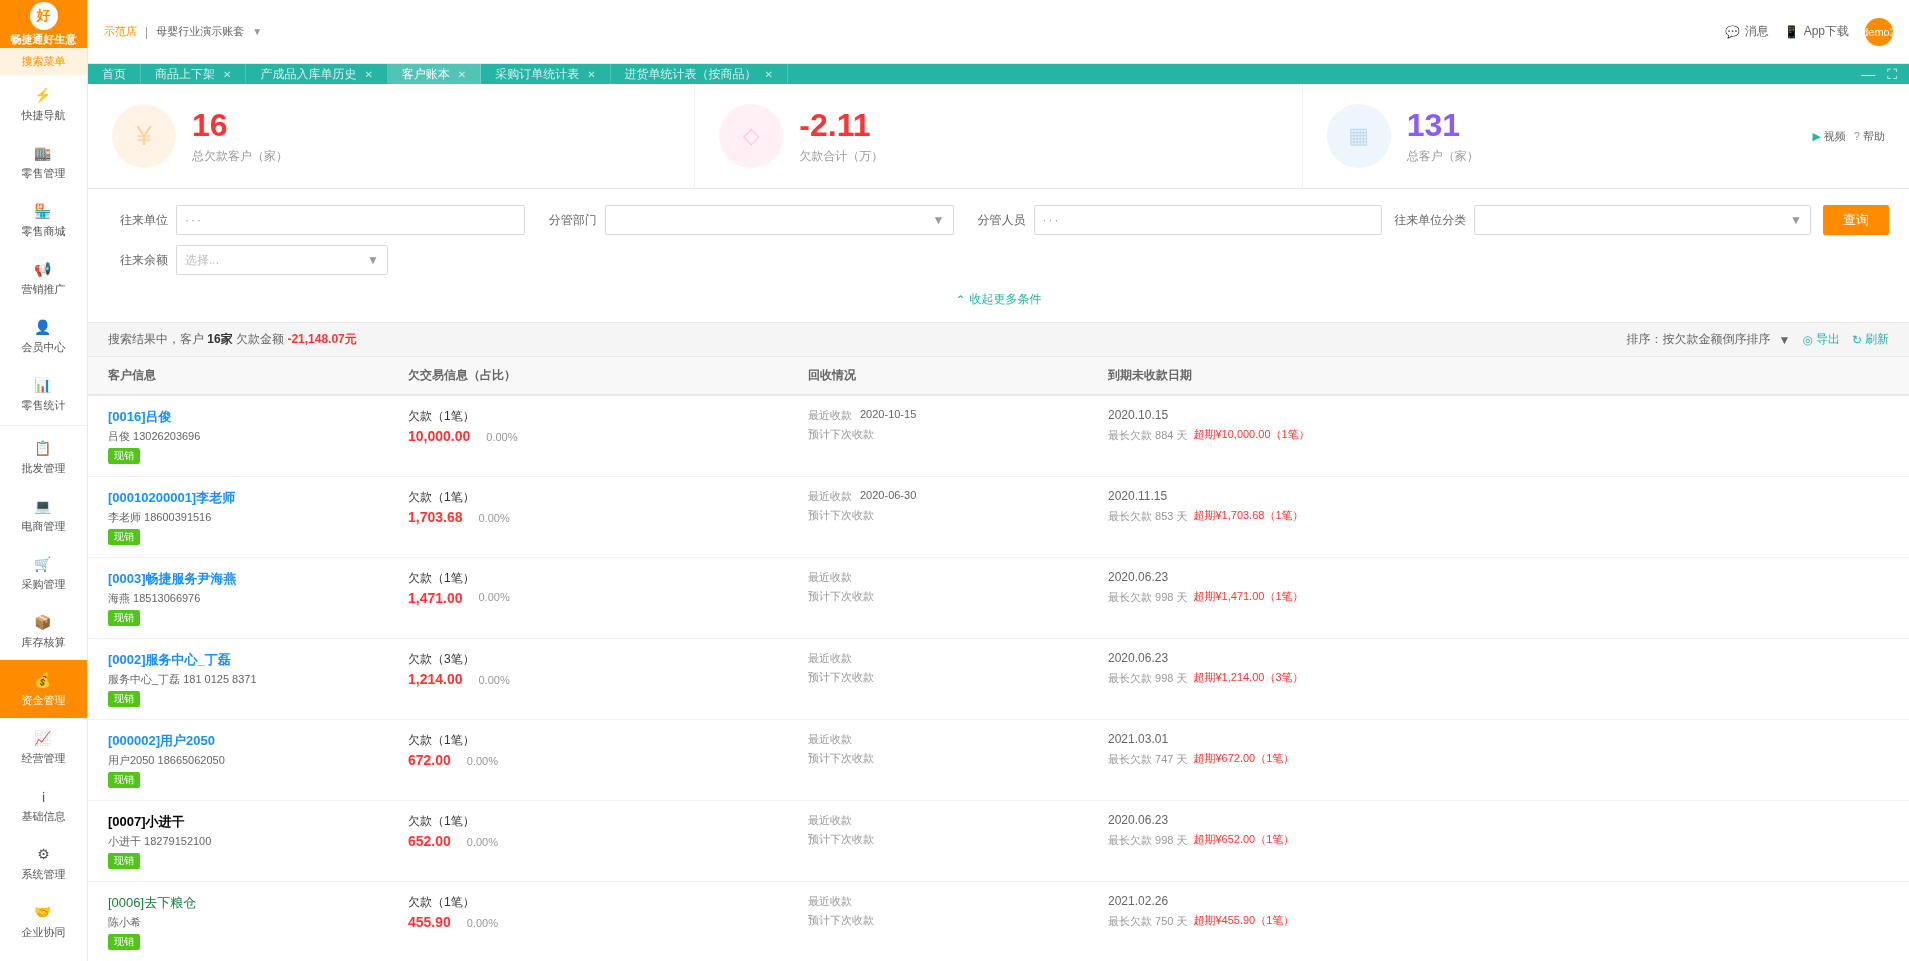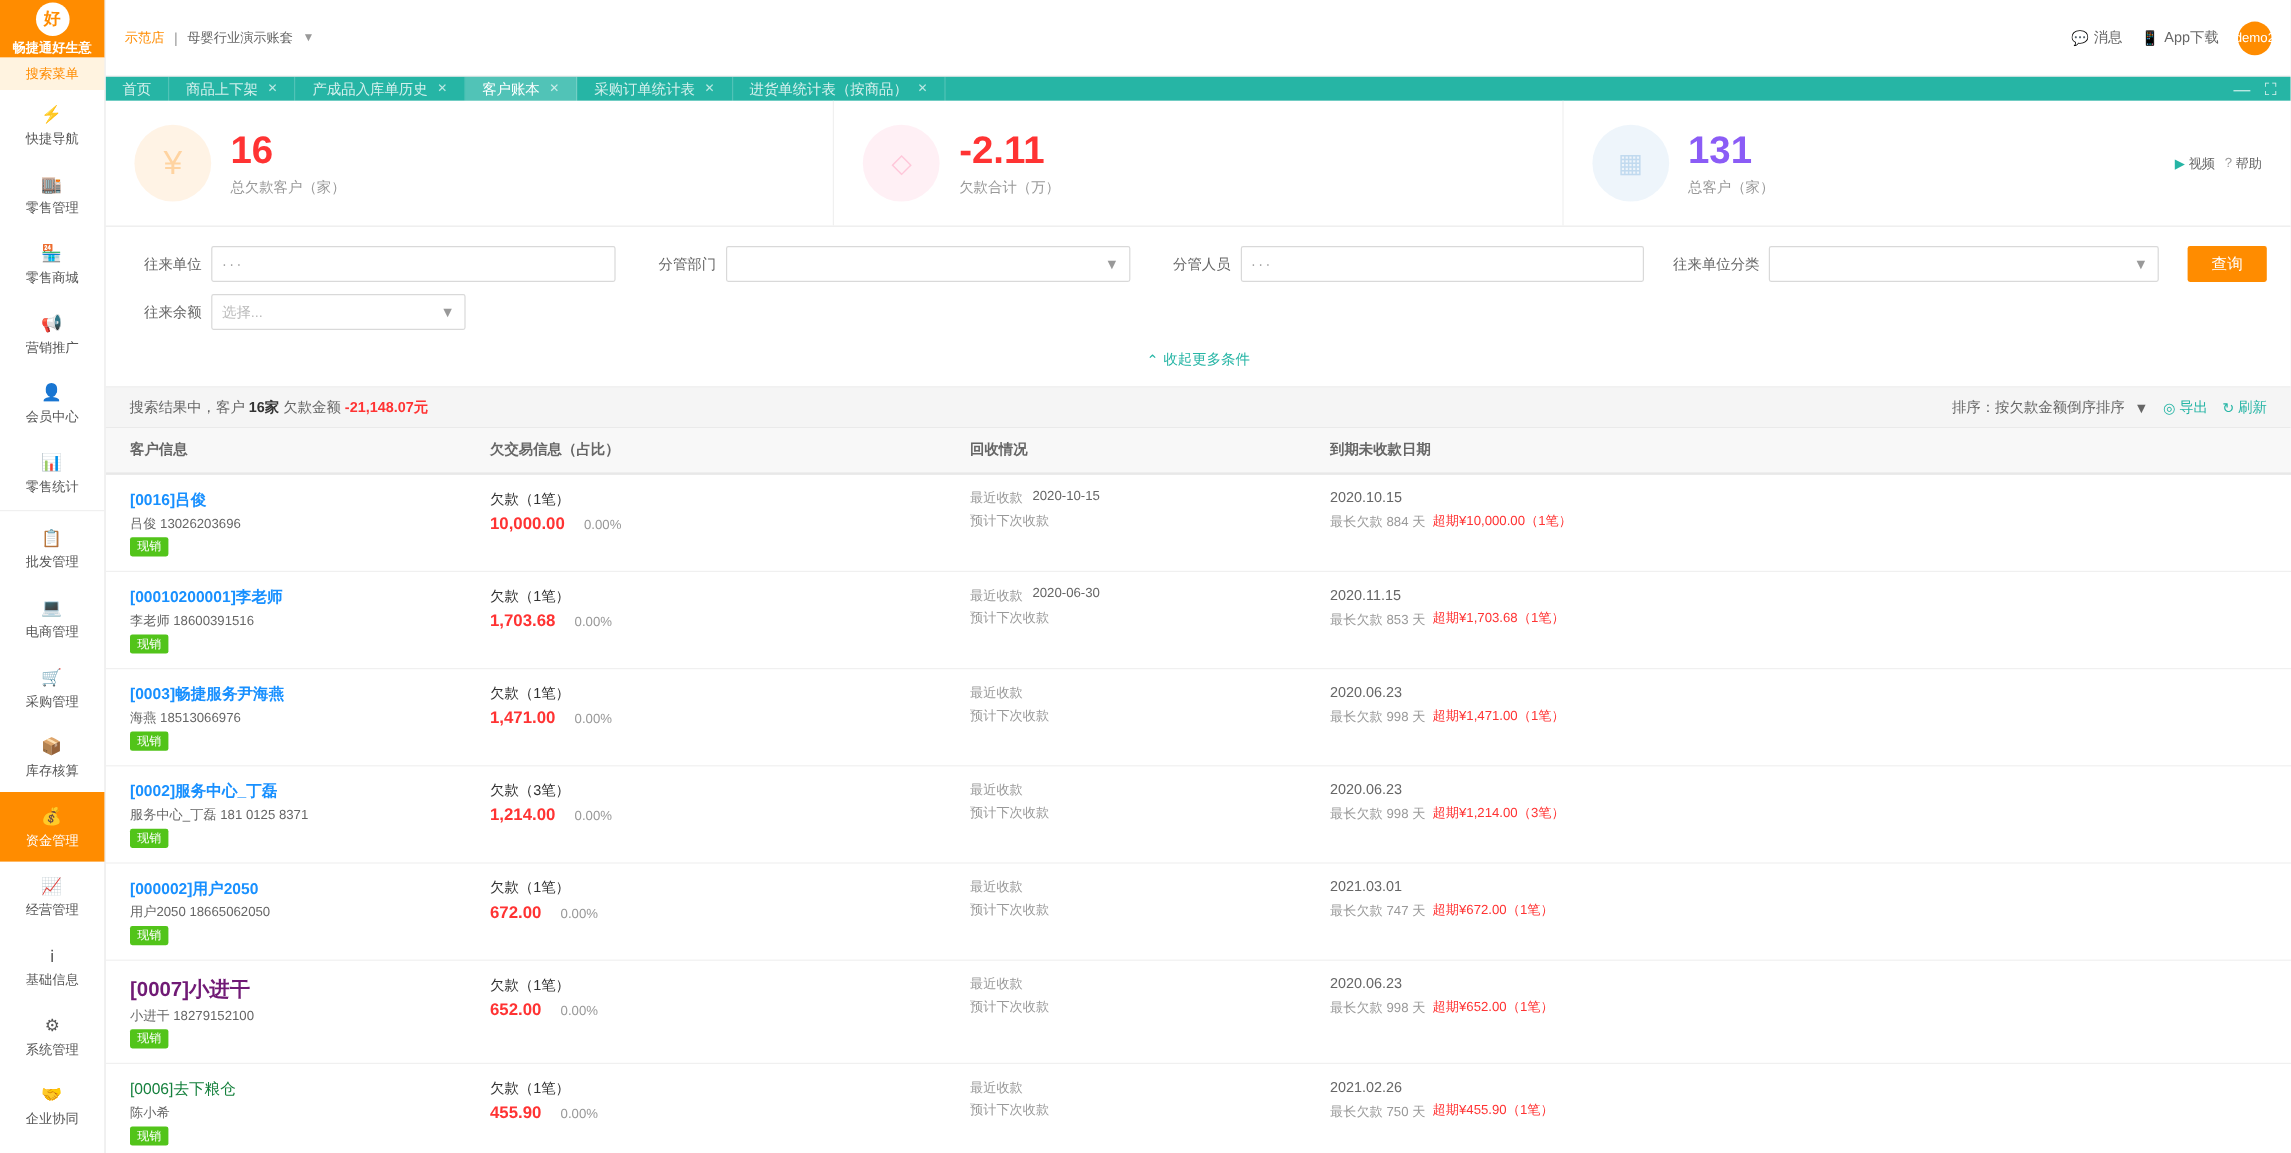--- a/index.html
+++ b/index.html
@@ -42,21 +42,21 @@
     .stat-info { flex: 1; }
     .stat-value { font-size: 32px; font-weight: bold; }
     .stat-value.red { color: #ff3333; }
     .stat-value.dark { color: #8b5cf6; font-weight: 700; }
     .stat-label { font-size: 12px; color: #999; margin-top: 4px; }
     .stat-card-actions { margin-left: auto; display: flex; align-items: center; gap: 8px; font-size: 11px; color: #666; }
     .stat-card-actions span { display: flex; align-items: center; gap: 3px; cursor: pointer; }
 
     
     .filter-area { background: #fff; padding: 16px 20px 8px; border-bottom: 1px solid #e8e8e8; }
-    .filter-row { display: flex; align-items: flex-start; gap: 24px; margin-bottom: 10px; }
+    .filter-row { display: flex; align-items: flex-start; gap: 12px; margin-bottom: 10px; }
     .filter-item { display: flex; align-items: center; gap: 8px; flex: 1; }
     .filter-label { color: #666; font-size: 12px; white-space: nowrap; min-width: 60px; text-align: right; }
     .filter-input { flex: 1; border: 1px solid #d9d9d9; border-radius: 2px; padding: 5px 8px; font-size: 12px; color: #333; display: flex; align-items: center; justify-content: space-between; cursor: pointer; min-height: 30px; }
     .filter-input .dots { color: #999; letter-spacing: 2px; }
     .filter-select { flex: 1; border: 1px solid #d9d9d9; border-radius: 2px; padding: 5px 8px; font-size: 12px; color: #333; display: flex; align-items: center; justify-content: space-between; cursor: pointer; min-height: 30px; }
     .filter-select .caret { color: #999; }
     .search-btn { background: #ff8c00; color: #fff; border: none; border-radius: 2px; padding: 6px 20px; font-size: 13px; cursor: pointer; white-space: nowrap; }
     .collapse-btn { text-align: center; padding: 6px; color: #26b5a5; font-size: 12px; cursor: pointer; display: flex; align-items: center; justify-content: center; gap: 4px; }
 
     
@@ -417,21 +417,21 @@
       <div class="table-row">
         <div class="customer-info">
           <div style="color:#1890ff;font-size:13px;font-weight:bold;cursor:pointer;">
             <span>[0003]</span><span>畅捷服务尹海燕</span>
           </div>
           <div class="customer-contact">海燕  18513066976</div>
           <span class="customer-tag">现销</span>
         </div>
         <div class="debt-info">
           <div class="debt-count">欠款（1笔）</div>
-          <div style="display:flex;align-items:flex-end;gap:8px;">
+          <div style="display:flex;align-items:center;gap:8px;">
             <div class="debt-amount">1,471.00</div>
             <div class="debt-percent">0.00%</div>
           </div>
         </div>
         <div class="recovery-info">
           <div style="display:flex;gap:8px;">
             <span class="recovery-label">最近收款</span>
           </div>
           <div class="recovery-next">预计下次收款</div>
         </div>
@@ -499,21 +499,21 @@
           <div class="overdue-date">2021.03.01</div>
           <div style="display:flex;gap:6px;align-items:center;margin-top:3px;">
             <span class="overdue-days">最长欠款 747 天</span>
             <span class="overdue-link">超期¥672.00（1笔）</span>
           </div>
         </div>
       </div>
 
       <div class="table-row">
         <div class="customer-info">
-          <div style="color:#701a75;font-size:17px;font-weight:bold;cursor:pointer;">
+          <div style="color:#000000;font-size:13px;font-weight:bold;cursor:pointer;">
             <span>[0007]</span><span>小进干</span>
           </div>
           <div class="customer-contact">小进干  18279152100</div>
           <span class="customer-tag">现销</span>
         </div>
         <div class="debt-info">
           <div class="debt-count">欠款（1笔）</div>
           <div style="display:flex;align-items:baseline;gap:8px;">
             <div class="debt-amount">652.00</div>
             <div class="debt-percent">0.00%</div>

